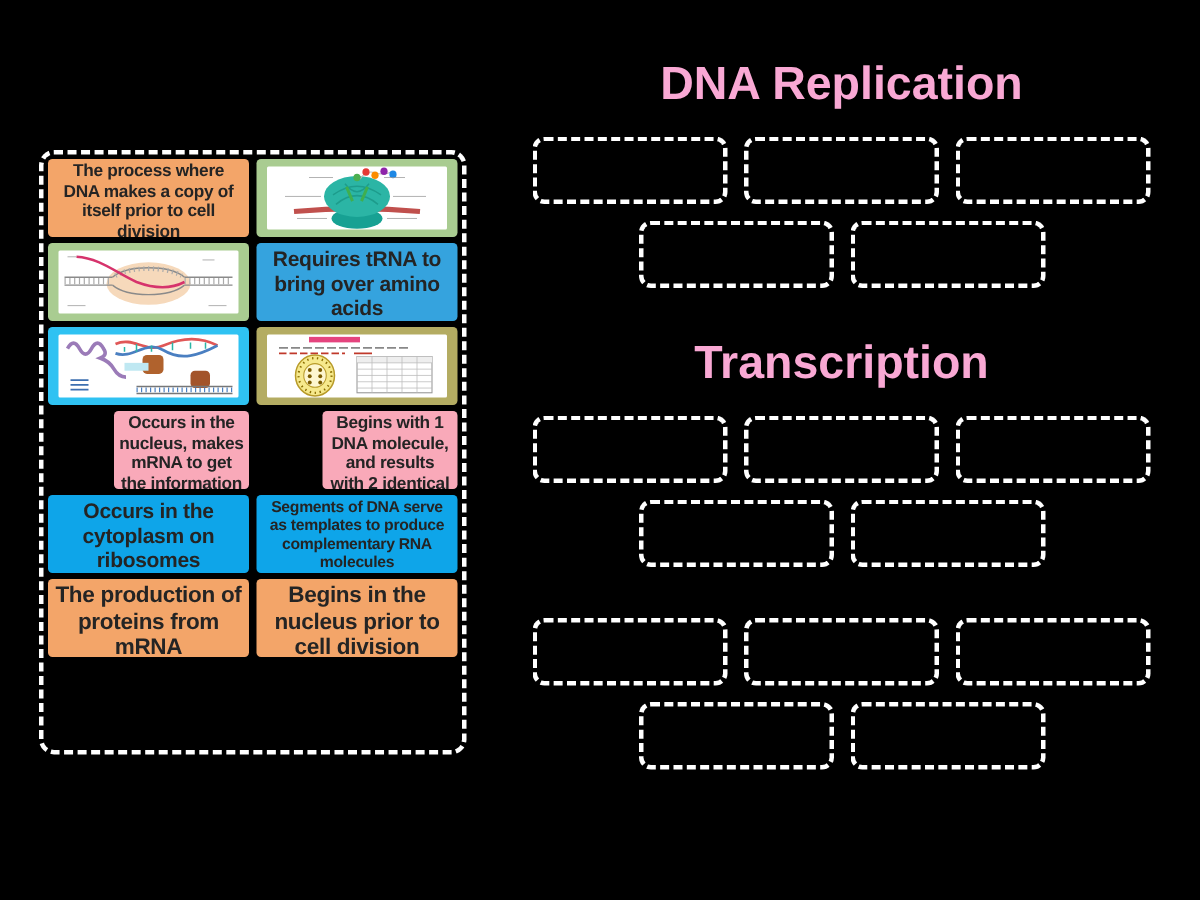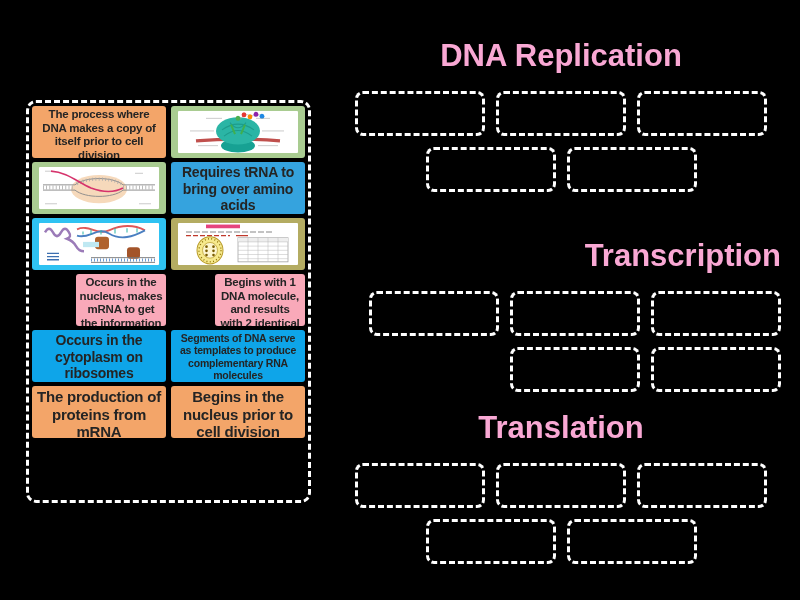--- a/index.html
+++ b/index.html
@@ -28,21 +28,21 @@
   .f-olive{background:#b4ac62;}
   .imgwrap{width:100%;height:100%;background:#fff;border-radius:1px;position:relative;}
   .imgwrap svg{position:absolute;left:0;top:0;width:100%;height:100%;}
 
   
   .group{position:absolute;left:341px;width:440px;display:flex;flex-direction:column;align-items:center;}
   .group h2{margin:0 0 20px 0;font-size:31px;line-height:31px;font-weight:bold;color:#f9a8d4;}
   .slot-row{display:flex;gap:11px;margin-bottom:11px;}
   .slot{width:130px;height:45px;box-sizing:border-box;border:3px dashed #fff;border-radius:8px;}
   .g1{top:40px;}
-  .g2{top:240px;align-items:flex-end;}
+  .g2{top:226px;}
   .g3{top:412px;}
 </style>
 </head>
 <body>
 
 <div class="stage">
 
   <div class="tray">
 
     <div class="card text c-orange fs-s">
@@ -174,21 +174,20 @@
       <div class="slot"></div>
       <div class="slot"></div>
     </div>
     <div class="slot-row">
       <div class="slot"></div>
       <div class="slot"></div>
     </div>
   </section>
 
   <section class="group g3">
-    <h2>Translation</h2>
     <div class="slot-row">
       <div class="slot"></div>
       <div class="slot"></div>
       <div class="slot"></div>
     </div>
     <div class="slot-row">
       <div class="slot"></div>
       <div class="slot"></div>
     </div>
   </section>

